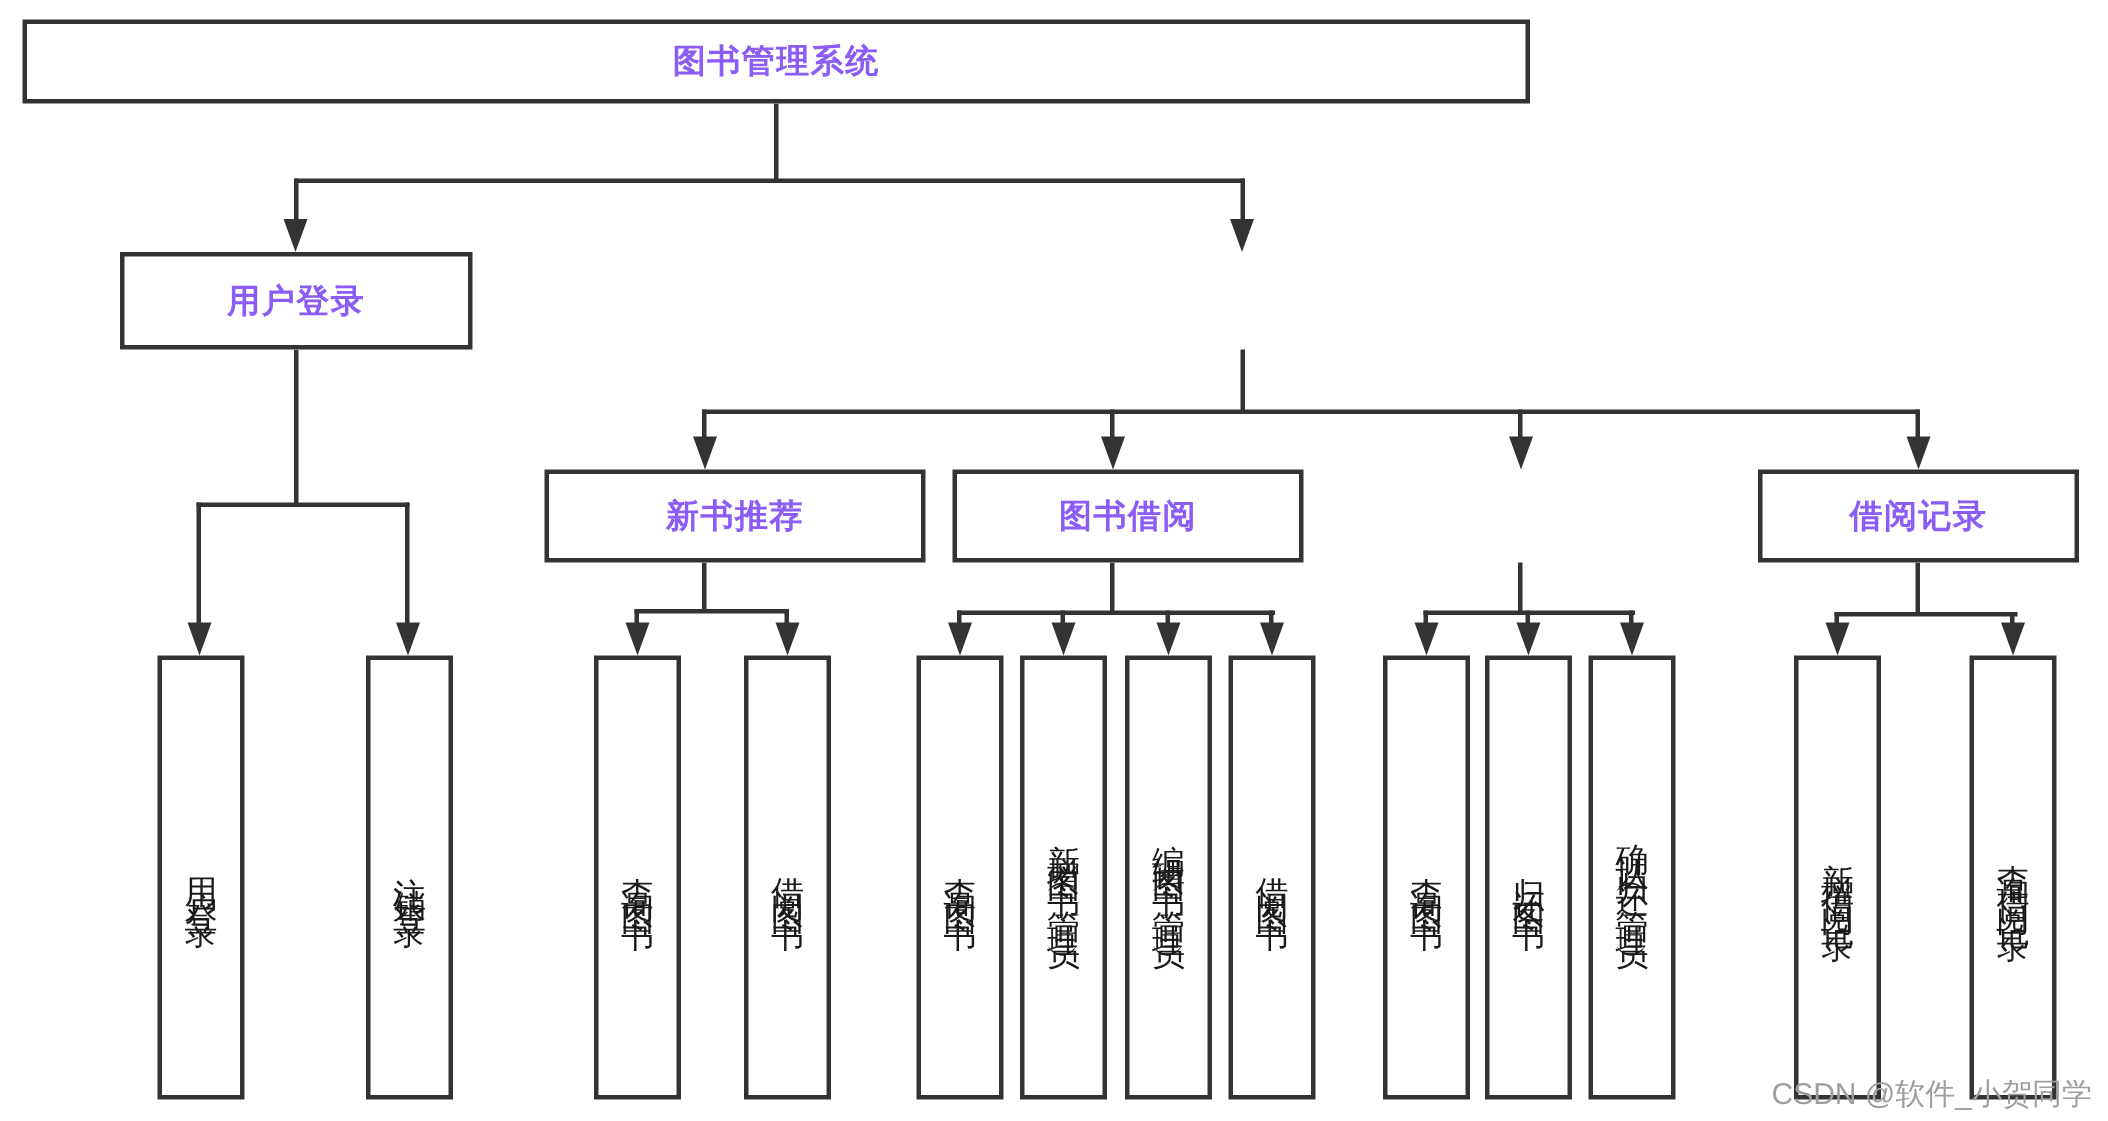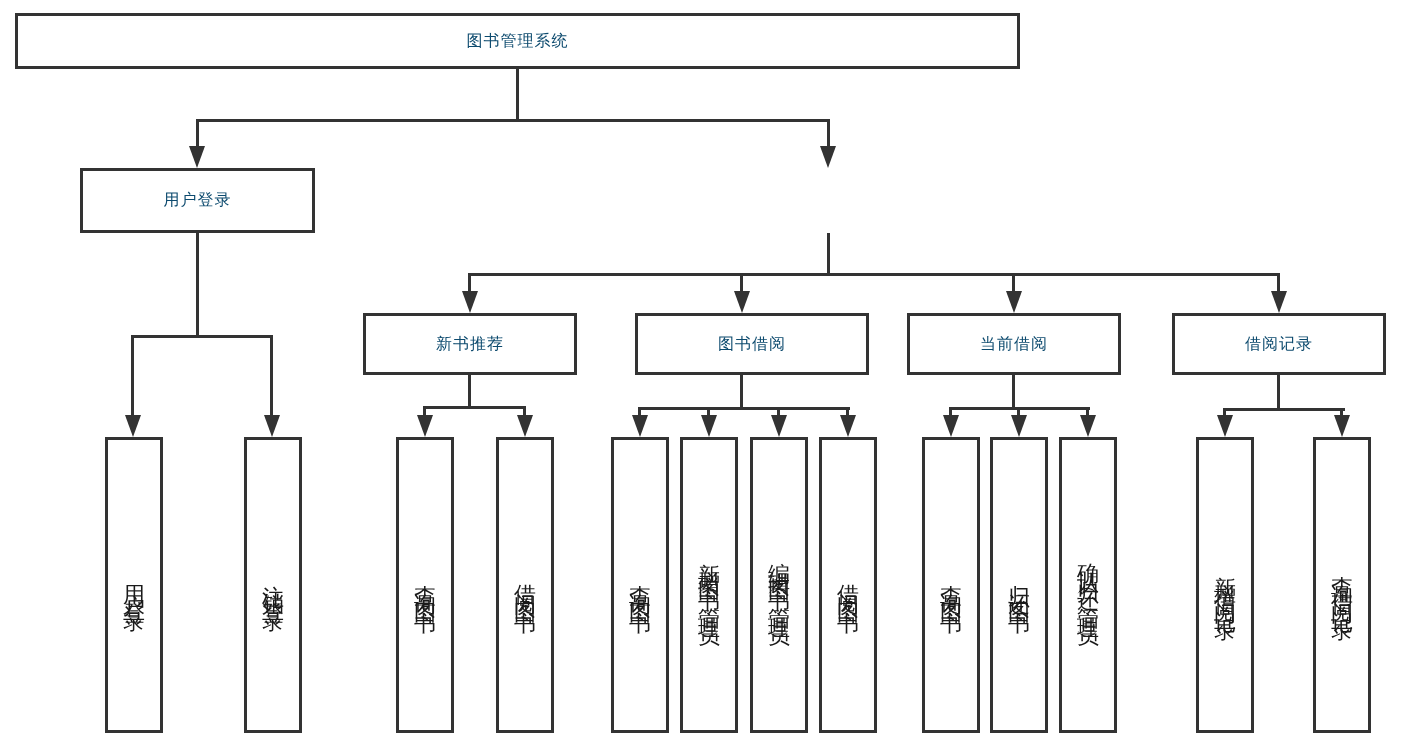--- a/index.html
+++ b/index.html
@@ -16,25 +16,26 @@
     font-family: "Liberation Sans", "DejaVu Sans", sans-serif;
   }
   .hbox {
     position: absolute;
     box-sizing: border-box;
     background: #ffffff;
     border: 3px solid #333333;
     display: flex;
     align-items: center;
     justify-content: center;
-    font-size: 16px;
+    font-size: 22px;
     letter-spacing: 1px;
-    color: #0c4a6e;
+    color: #8b5cf6;
     z-index: 3;
     white-space: nowrap;
+    font-weight: bold;
   }
   .vbox {
     position: absolute;
     box-sizing: border-box;
     width: 58px;
     height: 296px;
     top: 437px;
     background: #ffffff;
     border: 3px solid #333333;
     display: flex;
@@ -143,23 +144,22 @@
   <div class="arrow" style="left:943px;  top:415px;"></div>
   <div class="arrow" style="left:1011px; top:415px;"></div>
   <div class="arrow" style="left:1080px; top:415px;"></div>
   <div class="arrow" style="left:1217px; top:415px;"></div>
   <div class="arrow" style="left:1334px; top:415px;"></div>
 
   <div class="hbox" style="left:15px; top:13px; width:1005px; height:56px;">图书管理系统</div>
 
   <div class="hbox" style="left:80px; top:168px; width:235px; height:65px;">用户登录</div>
 
-  <div class="hbox" style="left:363px; top:313px; width:214px; height:62px;">新书推荐</div>
+  <div class="hbox" style="left:363px; top:313px; width:254px; height:62px;">新书推荐</div>
   <div class="hbox" style="left:635px; top:313px; width:234px; height:62px;">图书借阅</div>
-  <div class="hbox" style="left:907px; top:313px; width:214px; height:62px;">当前借阅</div>
   <div class="hbox" style="left:1172px; top:313px; width:214px; height:62px;">借阅记录</div>
 
   <div class="vbox" style="left:105px;">
     <span class="vtext">用户登录</span>
   </div>
   <div class="vbox" style="left:244px;">
     <span class="vtext">注销登录</span>
   </div>
   <div class="vbox" style="left:396px;">
     <span class="vtext">查询图书</span>
@@ -188,14 +188,15 @@
   <div class="vbox" style="left:1059px;">
     <span class="vtext">确认归还（管理员）</span>
   </div>
   <div class="vbox" style="left:1196px;">
     <span class="vtext">新增借阅记录</span>
   </div>
   <div class="vbox" style="left:1313px;">
     <span class="vtext">查询借阅记录</span>
   </div>
 
+  <div class="watermark">CSDN @软件_小贺同学</div>
 
 </div>
 
 </body></html>

